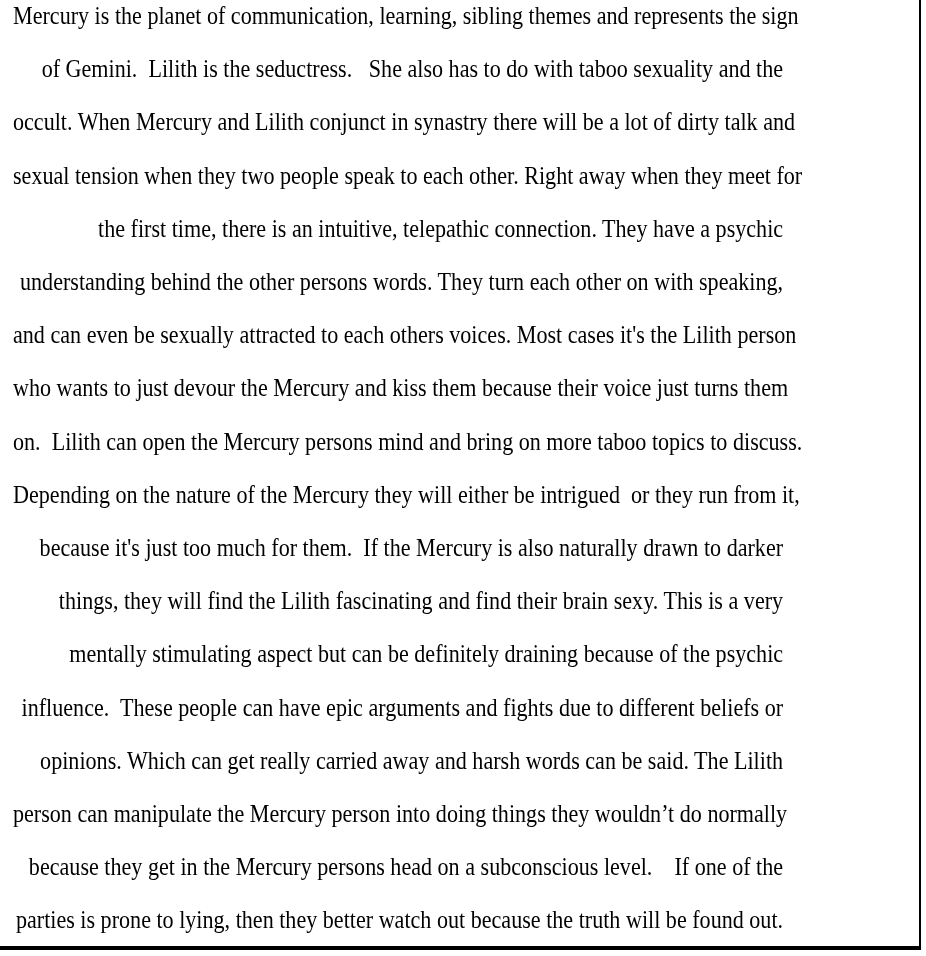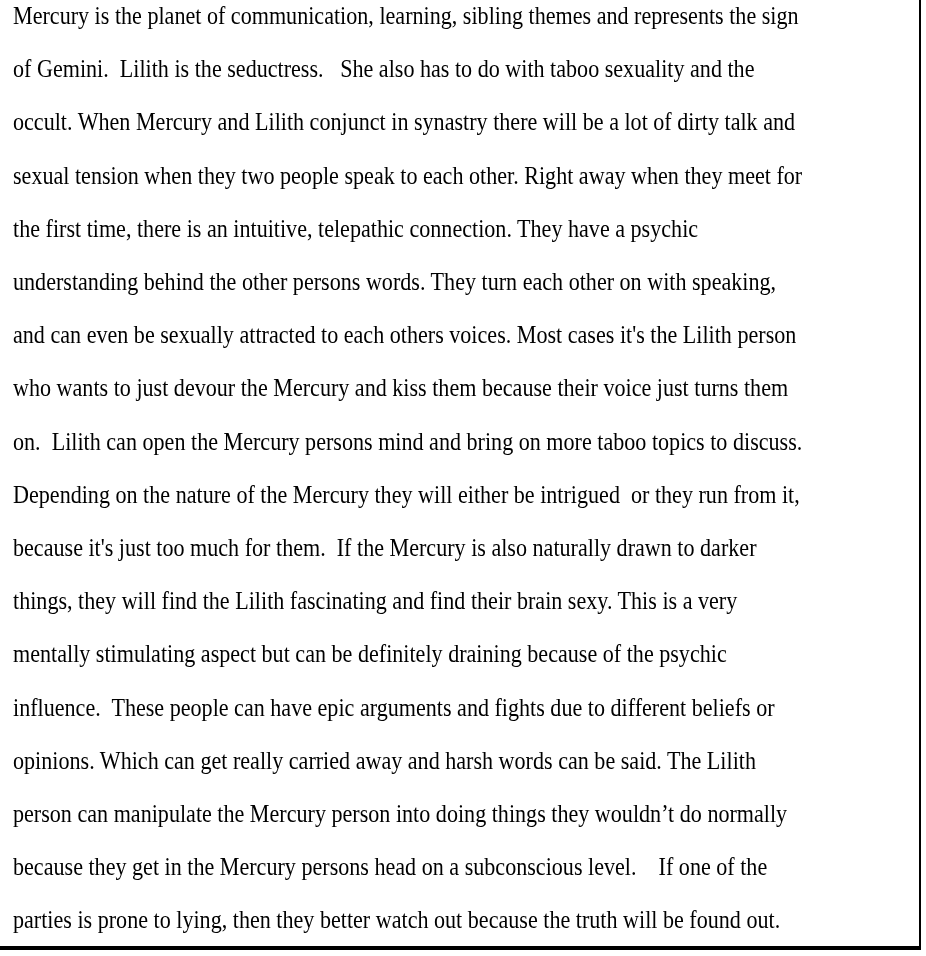--- a/index.html
+++ b/index.html
@@ -16,20 +16,21 @@
     width:926px;
     height:956px;
     overflow:hidden;
   }
   .page{
     position:relative;
     width:926px;
     height:956px;
     background:var(--page-bg);
     overflow:hidden;
+    text-align:right;
   }
   .textblock{
     position:absolute;
     top:-11px;
     left:13px;
     width:906px;
   }
   .line{
     font-family:"Liberation Serif","DejaVu Serif",serif;
     font-size:26px;

